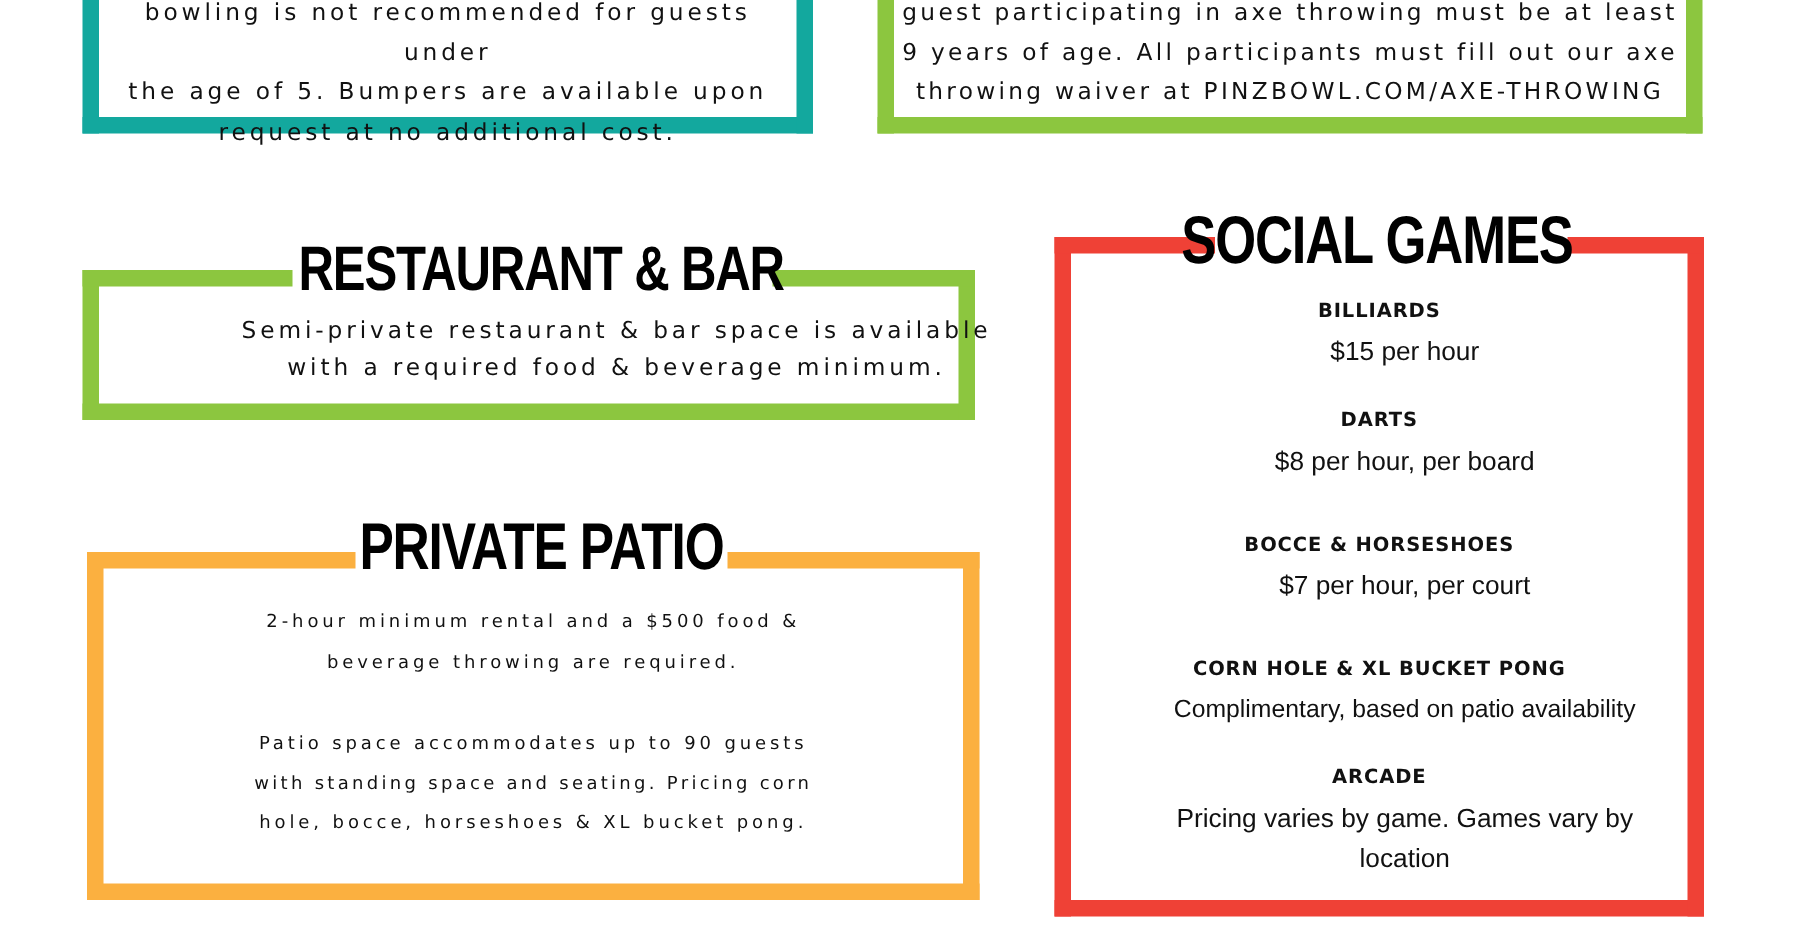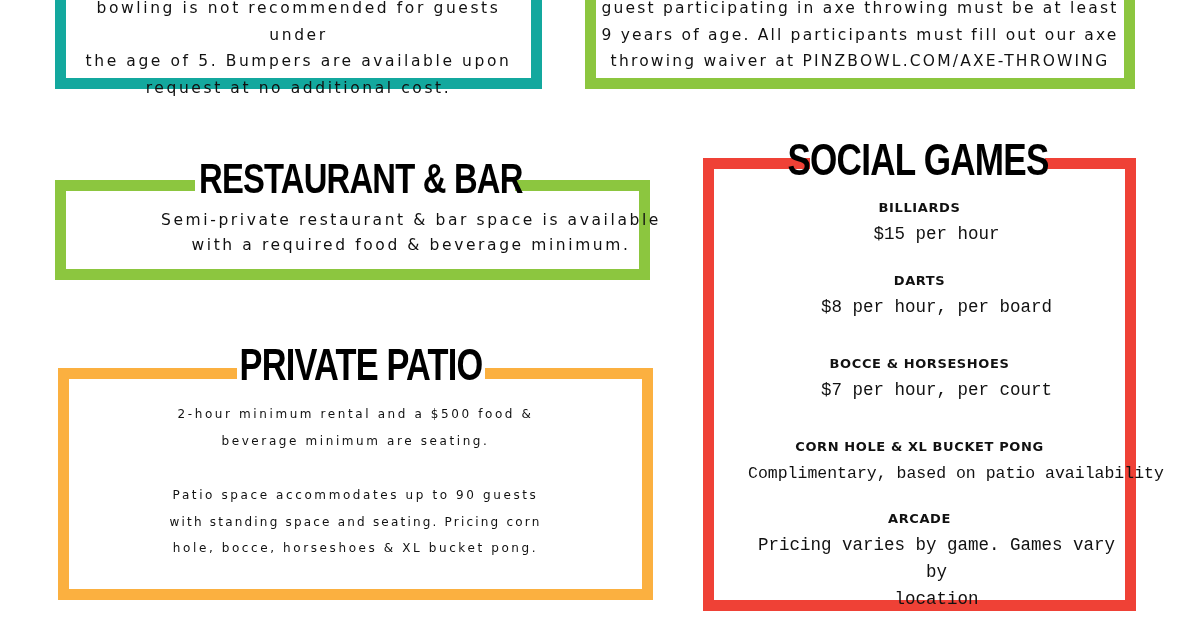--- a/index.html
+++ b/index.html
@@ -26,21 +26,21 @@
     .body-text {
       position: absolute; text-align: center;
       font-family: "DejaVu Sans", sans-serif; font-size: 15.5px;
       letter-spacing: 2.6px; line-height: 26.5px; color: #111;
     }
     .game-name {
       font-family: "DejaVu Sans", sans-serif; font-weight: 700; font-size: 13px;
       letter-spacing: 0.6px; line-height: 27px;
     }
     .game-price {
-      font-family: Liberation Mono, monospace; font-size: 17.5px; line-height: 27px; margin-left: 34px;
+      font-family: Liberation Sans, sans-serif; font-size: 17.5px; line-height: 27px; margin-left: 34px;
     }
     .game { text-align: center; }
   </style>
 </head>
 <body>
 
 <div class="box partial-top" style="left:55px; top:-20px; width:487px; height:109px; border-color:#13a89e;"></div>
 <div class="body-text" style="left:66px; top:-5px; width:465px;">
   <div>bowling is not recommended for guests under</div>
   <div>the age of 5. Bumpers are available upon</div>
@@ -62,21 +62,21 @@
   <div>Semi-private restaurant &amp; bar space is available</div>
   <div>with a required food &amp; beverage minimum.</div>
 </div>
 
 <div class="box partial-top" style="left:58px; top:368px; width:595px; height:232px; border-color:#fbb040;"></div>
 <div class="topline" style="left:58px; top:368px; width:179px; background:#fbb040;"></div>
 <div class="topline" style="left:485px; top:368px; width:168px; background:#fbb040;"></div>
 <div class="title" style="left:161px; top:343px; width:400px; font-size:44px;">PRIVATE PATIO</div>
 <div class="body-text" style="left:69px; top:401px; width:573px; font-size:12px;">
   <div>2-hour minimum rental and a $500 food &amp;</div>
-  <div>beverage minimum are seating.</div>
+  <div>beverage throwing are required.</div>
   <div style="height:28px;"></div>
   <div>Patio space accommodates up to 90 guests</div>
   <div style="letter-spacing:2.2px;">with standing space and seating. Pricing corn</div>
   <div>hole, bocce, horseshoes &amp; XL bucket pong.</div>
 </div>
 
 <div class="box partial-top" style="left:703px; top:158px; width:433px; height:453px; border-color:#ef4136;"></div>
 <div class="topline" style="left:703px; top:158px; width:107px; background:#ef4136;"></div>
 <div class="topline" style="left:1045px; top:158px; width:91px; background:#ef4136;"></div>
 <div class="title" style="left:728px; top:137px; width:380px; font-size:45px;">SOCIAL GAMES</div>

